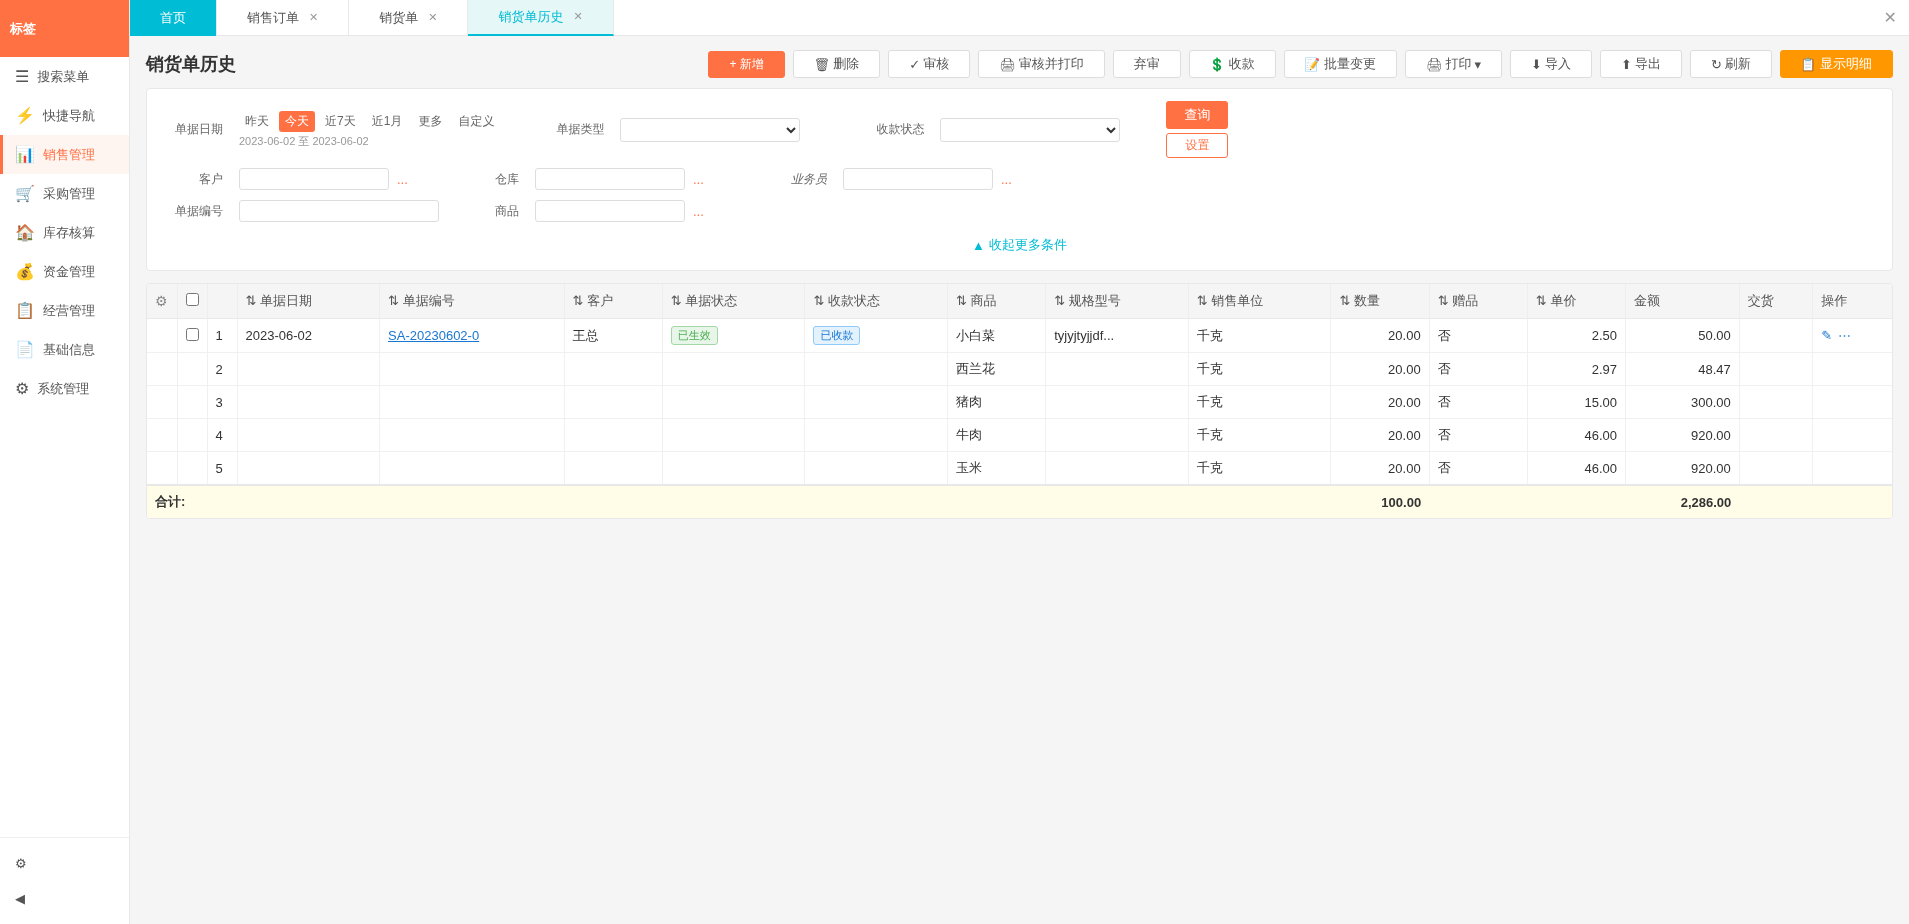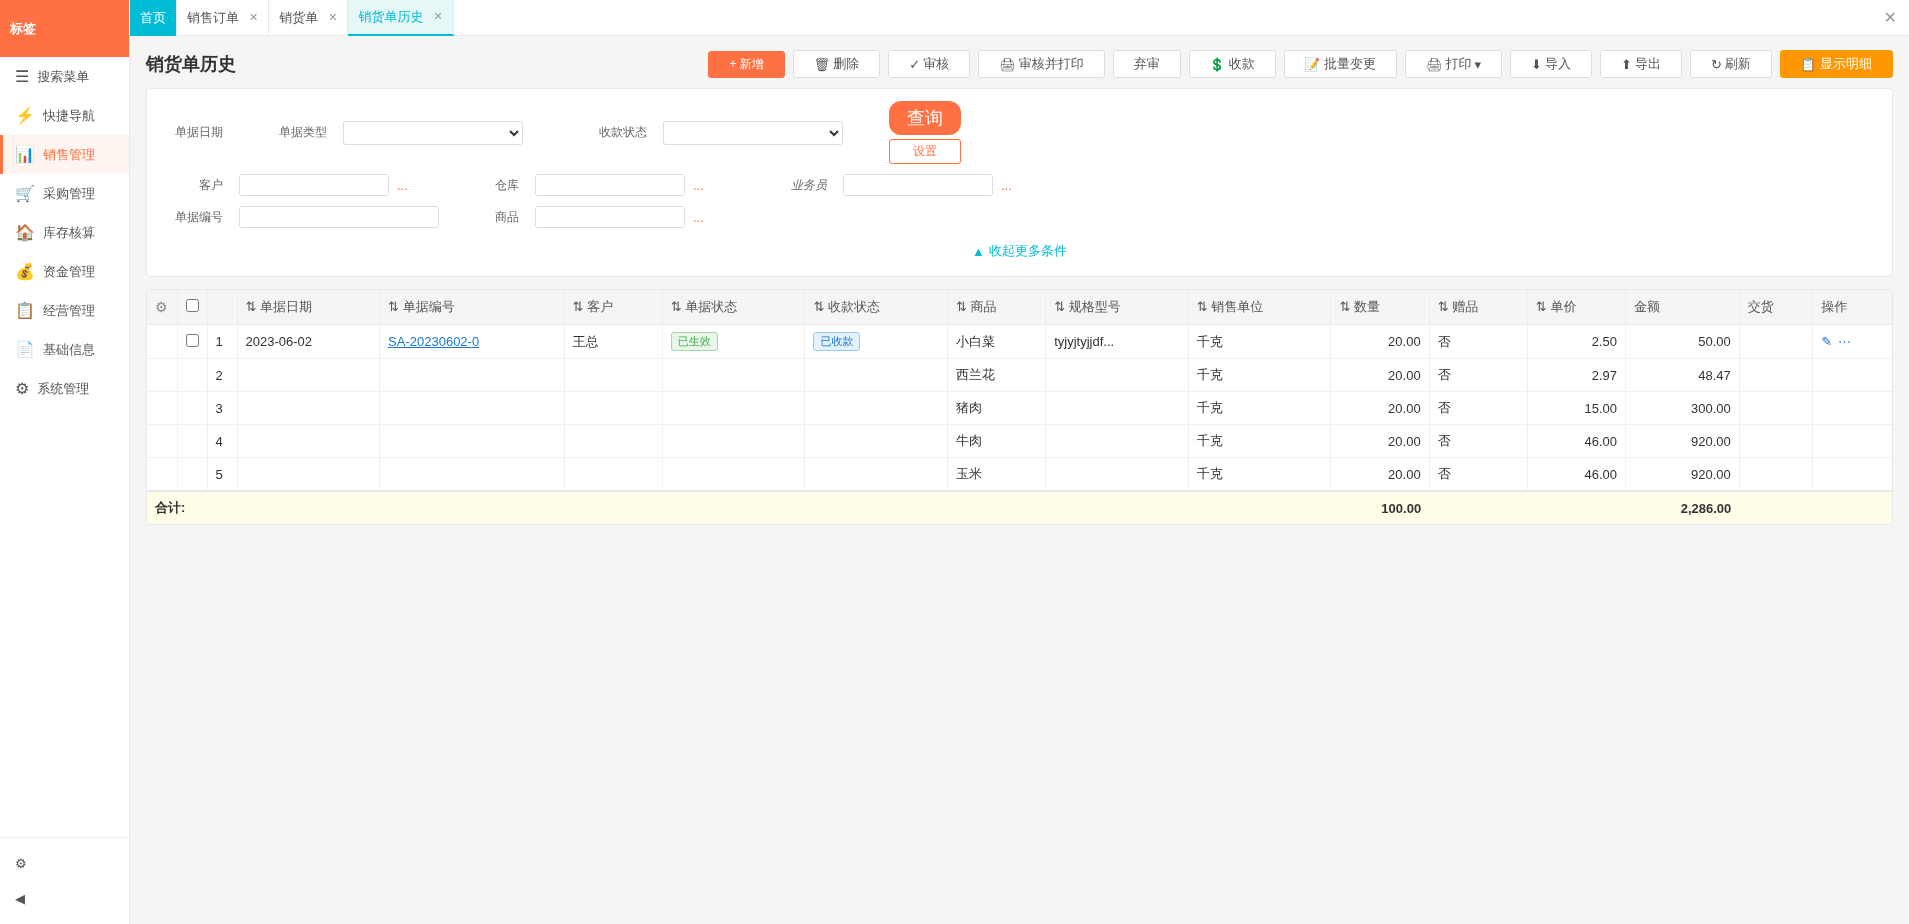--- a/index.html
+++ b/index.html
@@ -53,21 +53,21 @@
     .tab-bar {
       background: #fff;
       border-bottom: 1px solid #e8e8e8;
       display: flex;
       align-items: center;
       height: 36px;
       padding-left: 0;
       flex-shrink: 0;
     }
     .tab {
-      padding: 0 10px;
+      padding: 0 30px;
       height: 36px;
       display: flex;
       align-items: center;
       cursor: pointer;
       color: #555;
       border-right: 1px solid #e8e8e8;
       white-space: nowrap;
       gap: 6px;
       font-size: 13px;
     }
@@ -318,24 +318,24 @@
       border-radius: 3px;
       padding: 3px 10px;
       cursor: pointer;
       font-size: 12px;
     }
 
     .query-btn {
       background: #ff7043;
       color: #fff;
       border: none;
-      border-radius: 12px;
+      border-radius: 3px;
       padding: 5px 18px;
       cursor: pointer;
-      font-size: 18px;
+      font-size: 13px;
     }
   </style>
 </head>
 <body>
 
 <div class="sidebar">
   <div class="sidebar-logo">
     <span>标签</span>
   </div>
 
@@ -457,20 +457,31 @@
           <span>📋</span>
           <span>显示明细</span>
         </button>
       </div>
     </div>
 
     <div class="filter-section">
 
       <div class="filter-row">
         <span class="filter-label">单据日期</span>
+        <div>
+          <div class="date-group">
+            <span class="date-chip">昨天</span>
+            <span class="date-chip active">今天</span>
+            <span class="date-chip">近7天</span>
+            <span class="date-chip">近1月</span>
+            <span class="date-chip">更多</span>
+            <span class="date-chip">自定义</span>
+          </div>
+          <div class="date-range">2023-06-02 至 2023-06-02</div>
+        </div>
 
         <span class="filter-label" style="width:auto; margin-left:40px;">单据类型</span>
         <div class="filter-field-group" style="max-width:200px;">
           <select class="filter-select">
             <option value=""></option>
           </select>
         </div>
 
         <span class="filter-label" style="width:auto; margin-left:40px;">收款状态</span>
         <div class="filter-field-group" style="max-width:200px;">

